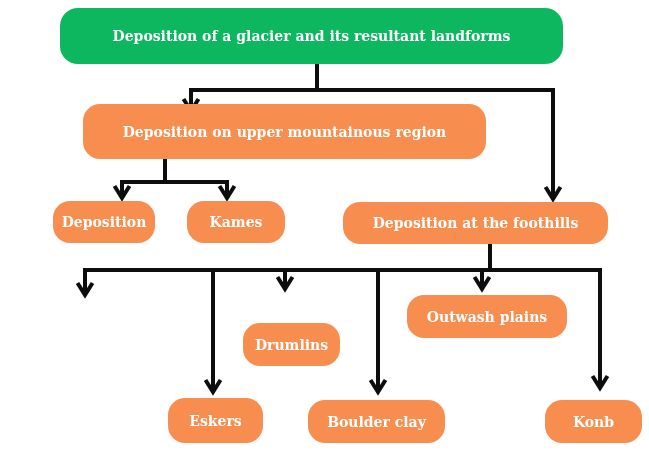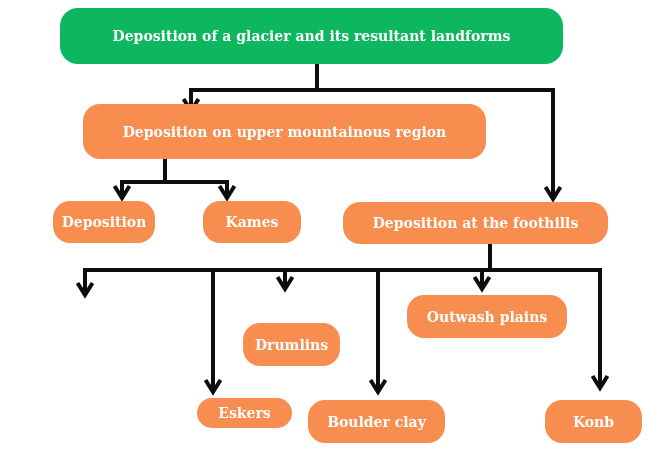--- a/index.html
+++ b/index.html
@@ -73,28 +73,28 @@
     <path d="M600,268 V387"></path>
     <polyline class="head" points="592.5,376 600,388 607.5,376"></polyline>
   </svg>
 
   <div class="node root" style="left:60px;top:8px;width:503px;height:56px;">Deposition of a glacier and its resultant landforms</div>
 
   <div class="node branch" style="left:50px;top:104px;width:403px;height:55px;margin-left:33px;">Deposition on upper mountainous region</div>
 
   <div class="node branch" style="left:53px;top:201px;width:102px;height:42px;">Deposition</div>
 
-  <div class="node branch" style="left:187px;top:201px;width:98px;height:42px;margin-left:16px;">Kames</div>
+  <div class="node branch" style="left:187px;top:201px;width:98px;height:42px;">Kames</div>
 
   <div class="node branch" style="left:343px;top:202px;width:265px;height:42px;">Deposition at the foothills</div>
 
 
   <div class="node branch" style="left:243px;top:295px;width:97px;height:43px;margin-top:28px;">Drumlins</div>
 
   <div class="node branch" style="left:407px;top:295px;width:160px;height:43px;">Outwash plains</div>
 
-  <div class="node branch" style="left:168px;top:398px;width:95px;height:30px;margin-left:29px;">Eskers</div>
+  <div class="node branch" style="left:168px;top:398px;width:95px;height:45px;">Eskers</div>
 
   <div class="node branch" style="left:308px;top:400px;width:137px;height:43px;">Boulder clay</div>
 
   <div class="node branch" style="left:545px;top:400px;width:97px;height:43px;">Konb</div>
 
 </div>
 
 </body></html>

